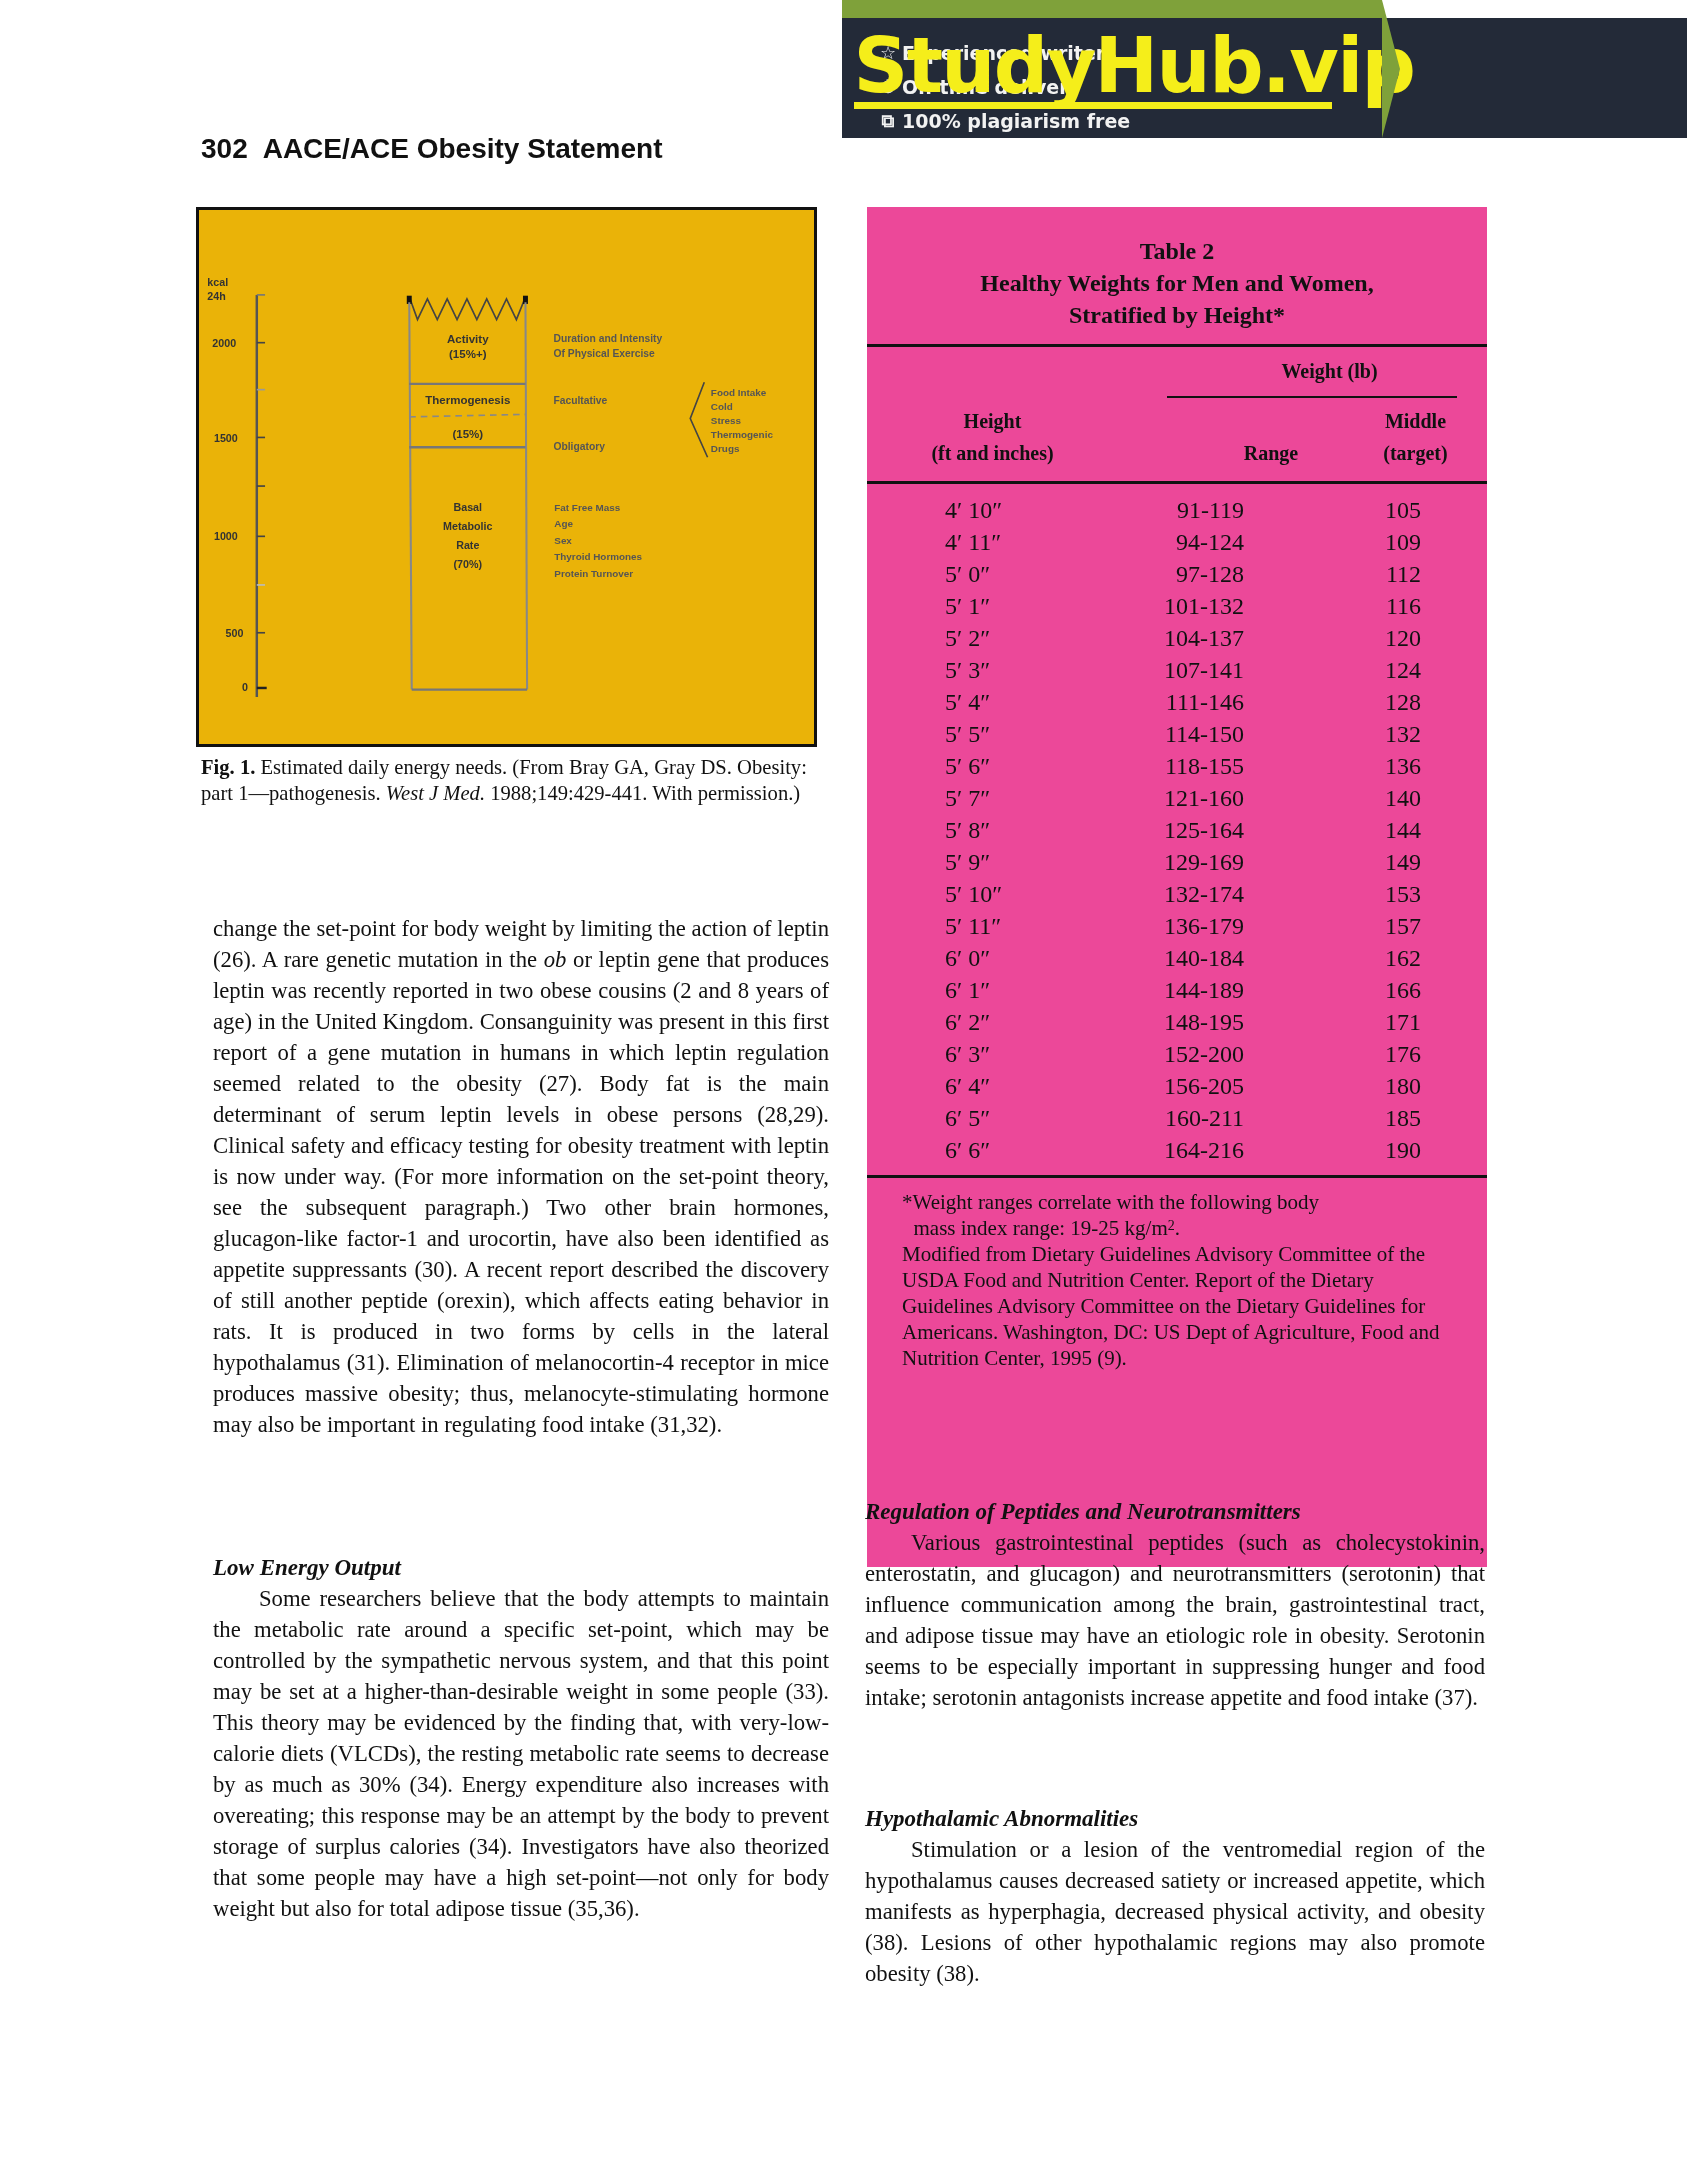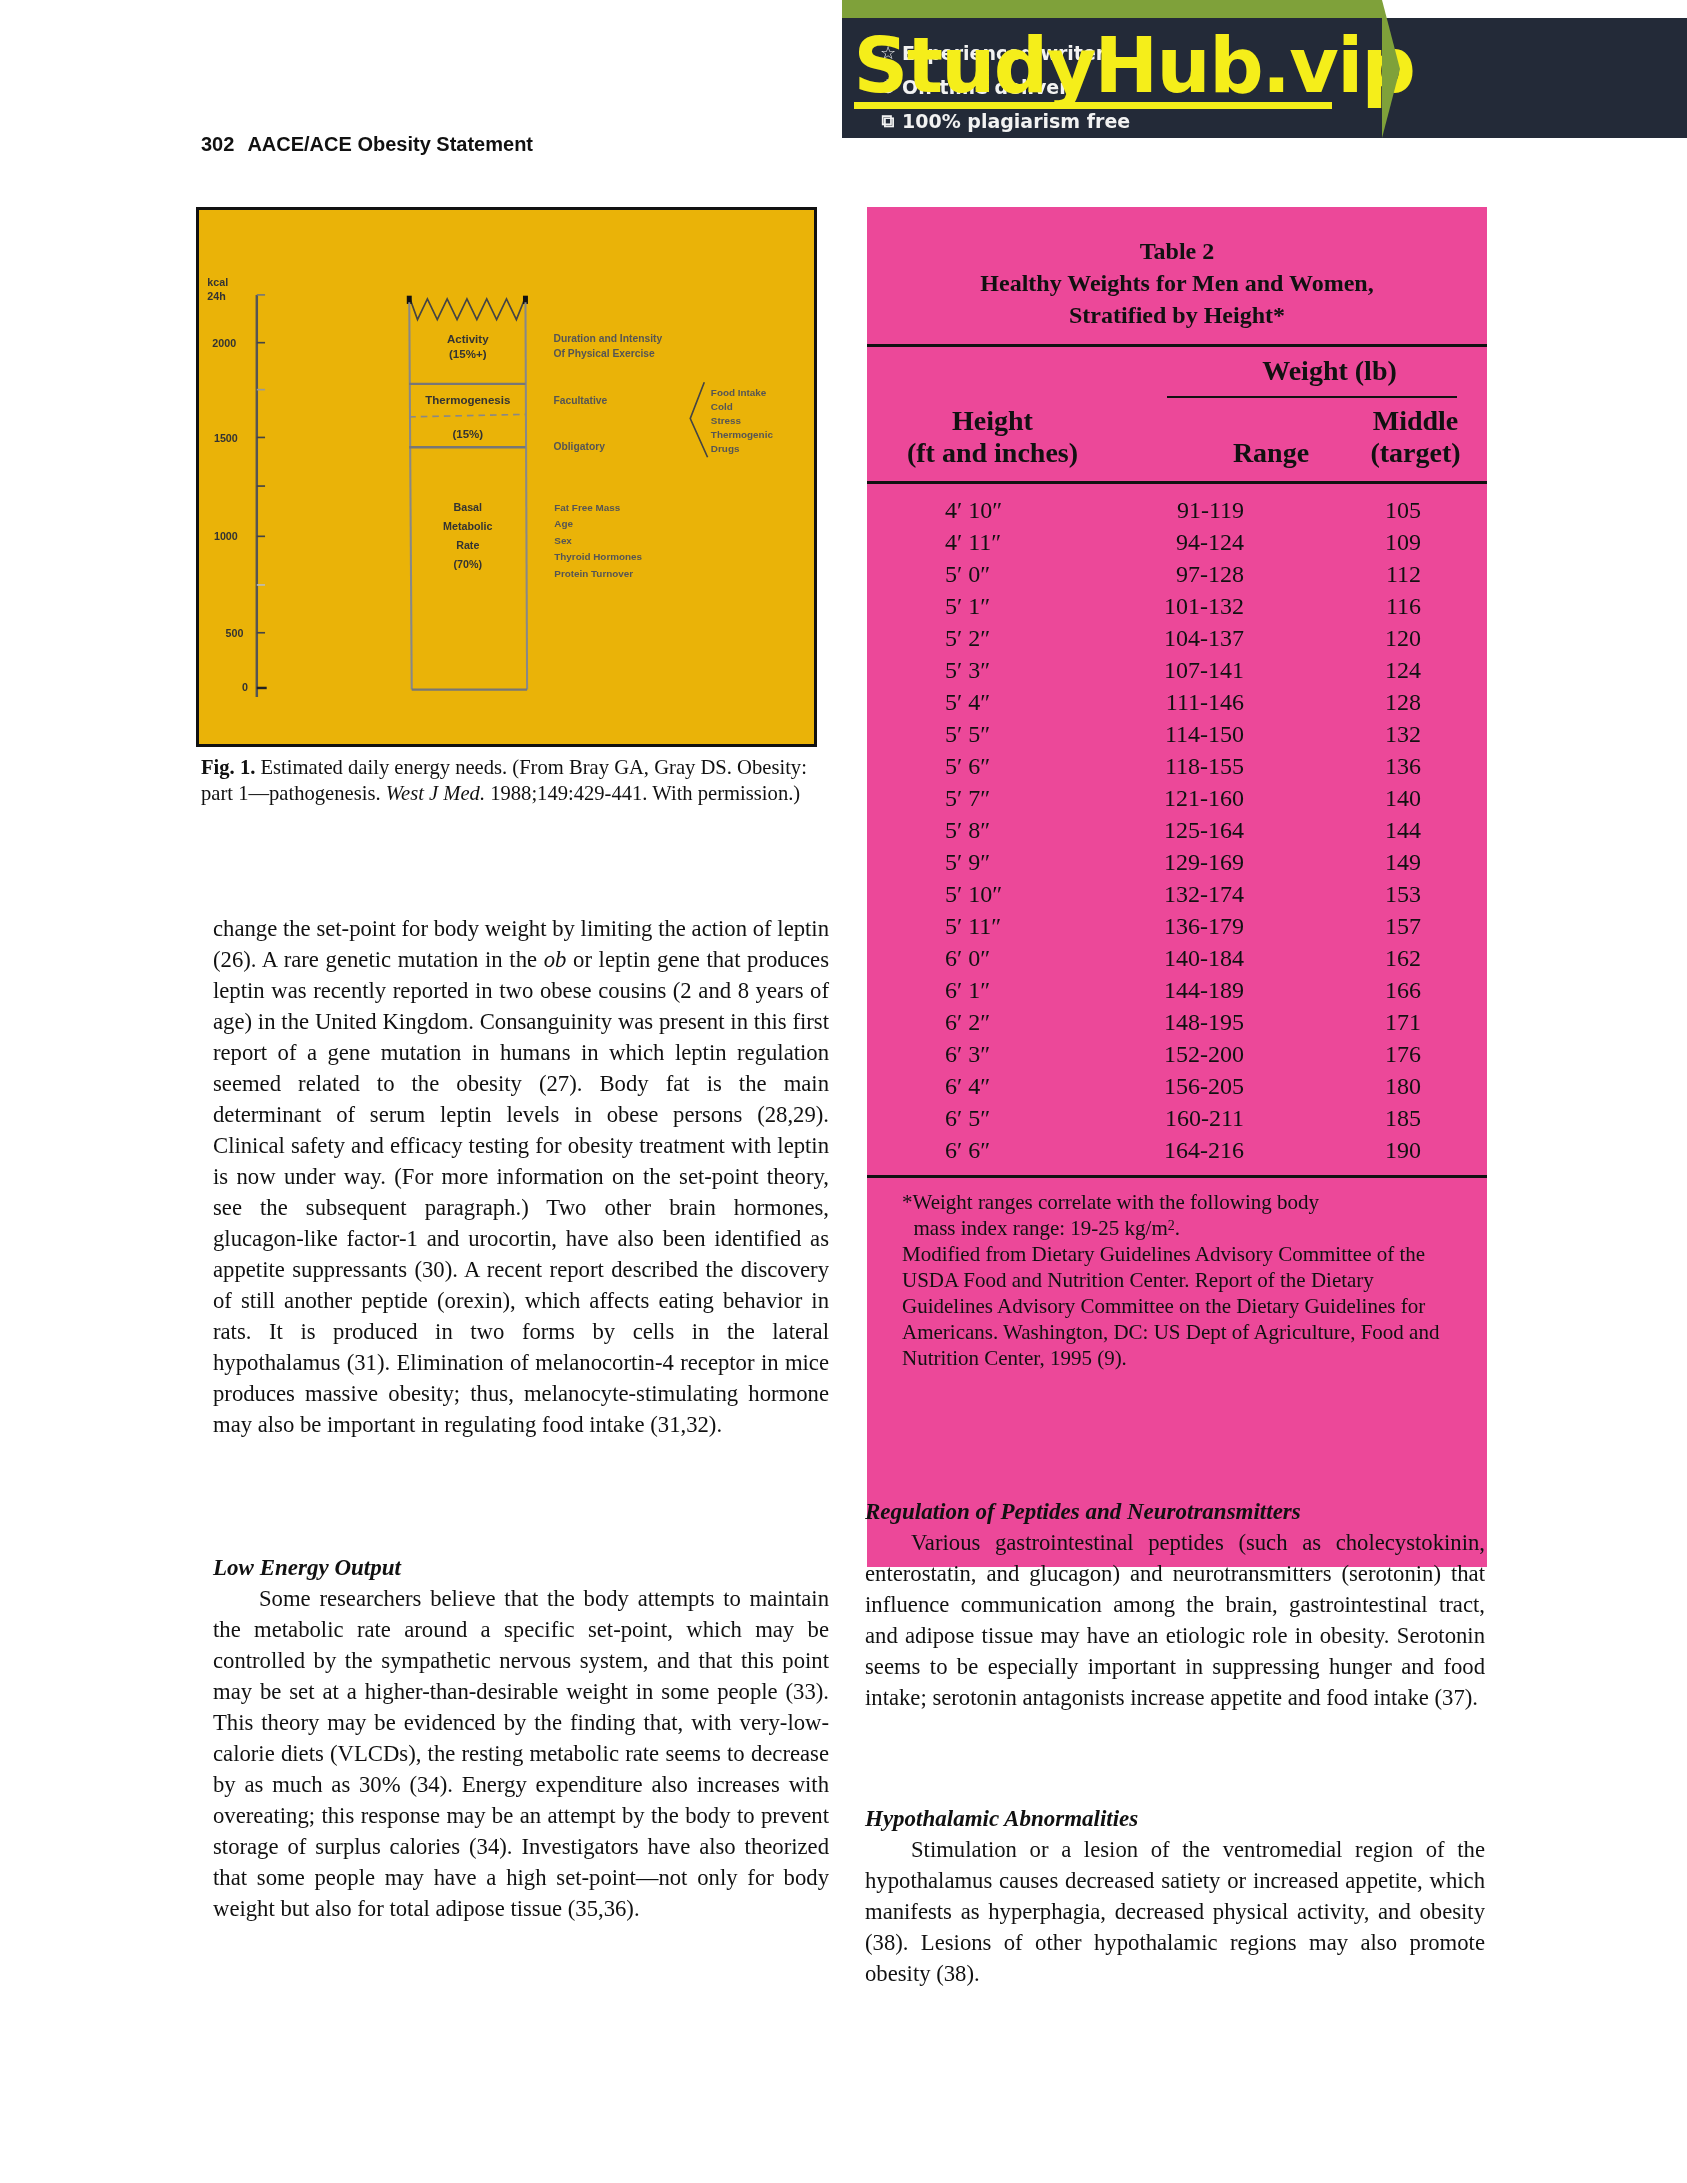--- a/index.html
+++ b/index.html
@@ -27,21 +27,21 @@
   .feature {
     font-family:"DejaVu Sans", sans-serif; font-weight:bold; color:#f2f2f2;
     font-size:19px; line-height:34px; display:flex; align-items:center; gap:5px;
   }
   .feature:first-child { margin-top:18px; }
   .feature .ico { font-size:18px; width:18px; text-align:center; }
 
   
   .runhead {
     position:absolute; left:201px; top:133px; font-family:"Liberation Sans", sans-serif;
-    font-weight:bold; font-size:20px; color:#111;
+    font-weight:bold; font-size:28px; color:#111;
   }
   .runhead .pg { margin-right:8.2px; }
 
   
   .figure-box {
     position:absolute; left:196px; top:207px; width:615px; height:534px;
     border:3.3px solid #111; background:#eab308; box-sizing:content-box;
   }
   .fig-svg { position:absolute; left:0; top:0; width:615px; height:534px; }
   .fig-caption {
@@ -59,21 +59,21 @@
   .col h4 { margin:0; font-style:italic; font-weight:bold; font-size:23px; line-height:31px; }
 
   
   .table-box {
     position:absolute; left:867px; top:207px; width:620px; height:1360px;
     background:#ec4899;
   }
   .tbl-title { position:absolute; left:0; top:28px; width:100%; text-align:center;
     font-weight:bold; font-size:24px; line-height:32px; }
   .rule { position:absolute; background:#111; height:2.5px; }
-  .hdr { position:absolute; font-weight:bold; font-size:28px; line-height:32px; text-align:center; }
+  .hdr { position:absolute; font-weight:bold; font-size:20px; line-height:32px; text-align:center; }
   .rows { position:absolute; left:0; top:287px; width:100%; }
   .trow { position:relative; height:32px; font-size:24px; line-height:32px; }
   .trow .c-h { position:absolute; left:78px; }
   .trow .c-r { position:absolute; right:243px; text-align:left; }
   .trow .c-m { position:absolute; right:66px; text-align:right; }
   .tbl-foot { position:absolute; left:35px; top:982px; width:568px; font-size:21px; line-height:26px; }
   .tbl-foot .ind { padding-left:11.5px; }
   .tbl-foot sup { font-size:14px; vertical-align:5px; line-height:0; }
 </style>
 </head>

